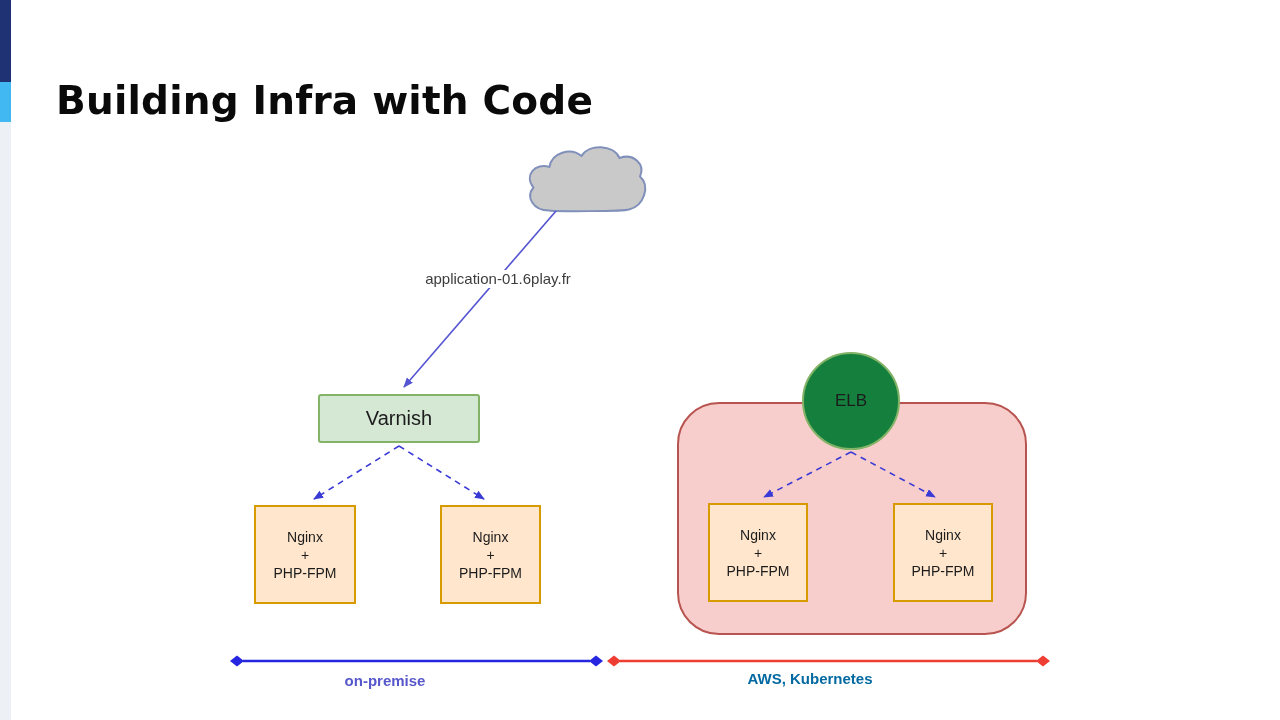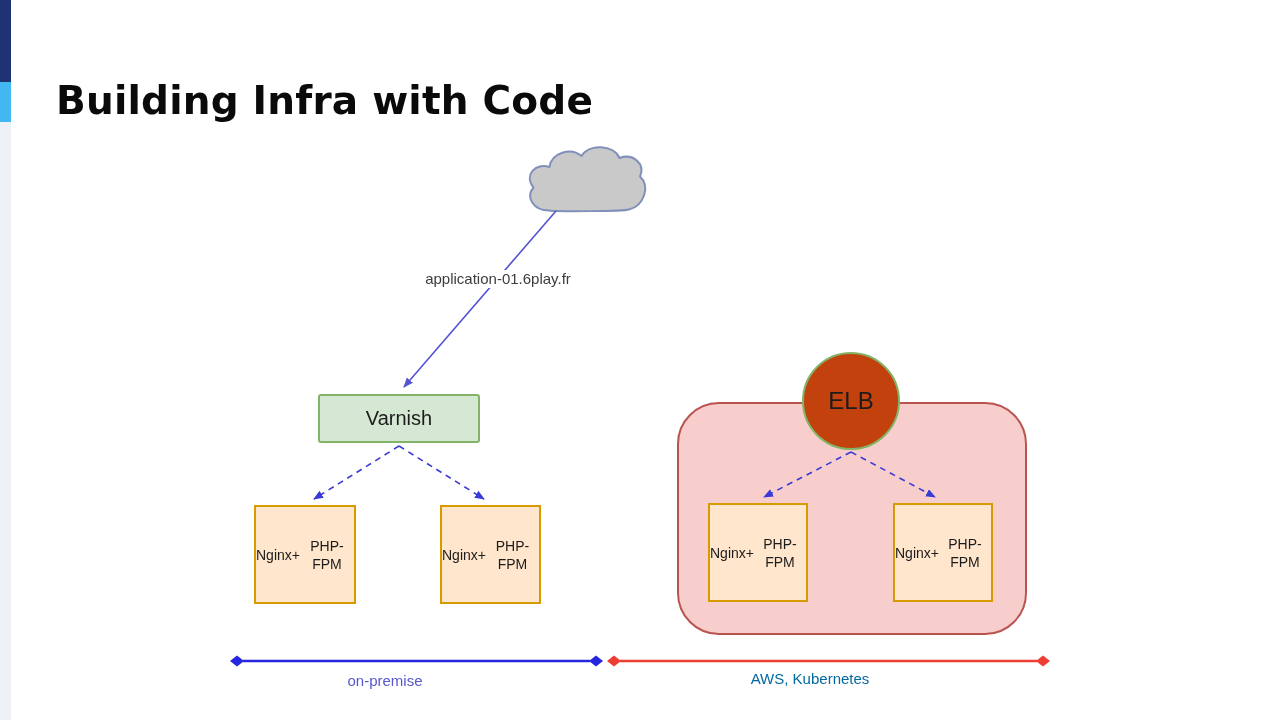--- a/index.html
+++ b/index.html
@@ -51,32 +51,32 @@
     width: 162px; height: 49px;
     background: #d5e8d4;
     border: 2px solid #82b366;
     border-radius: 3px;
     font-size: 20px;
   }
 
   .elb-node {
     left: 802px; top: 352px;
     width: 98px; height: 98px;
-    background: #c2410c;
+    background: #15803d;
     border: 2px solid #82b366;
     border-radius: 50%;
-    font-size: 24px;
+    font-size: 17px;
   }
 
   .nginx-node {
     background: #ffe6cc;
     border: 2px solid #d79b00;
     font-size: 14px;
     line-height: 18px;
-    flex-direction: row;
+    flex-direction: column;
   }
   .nginx-1 { left: 254px; top: 505px; width: 102px; height: 99px; }
   .nginx-2 { left: 440px; top: 505px; width: 101px; height: 99px; }
   .nginx-3 { left: 708px; top: 503px; width: 100px; height: 99px; }
   .nginx-4 { left: 893px; top: 503px; width: 100px; height: 99px; }
 
   .dns-label {
     position: absolute;
     left: 417px; top: 270px;
     width: 162px; height: 18px;
@@ -86,20 +86,21 @@
     color: #3d3d3d;
     text-align: center;
     line-height: 18px;
   }
 
   .zone-label {
     position: absolute;
     z-index: 3;
     font-size: 15px;
     text-align: center;
+    font-weight: bold;
   }
   .zone-onprem { left: 315px; top: 672px; width: 140px; color: #5757cd; }
   .zone-aws    { left: 725px; top: 670px; width: 170px; color: #0369a1; }
 </style>
 </head>
 <body>
 
 <div class="slide">
 
   <div class="rail-bar rail-navy"></div>

